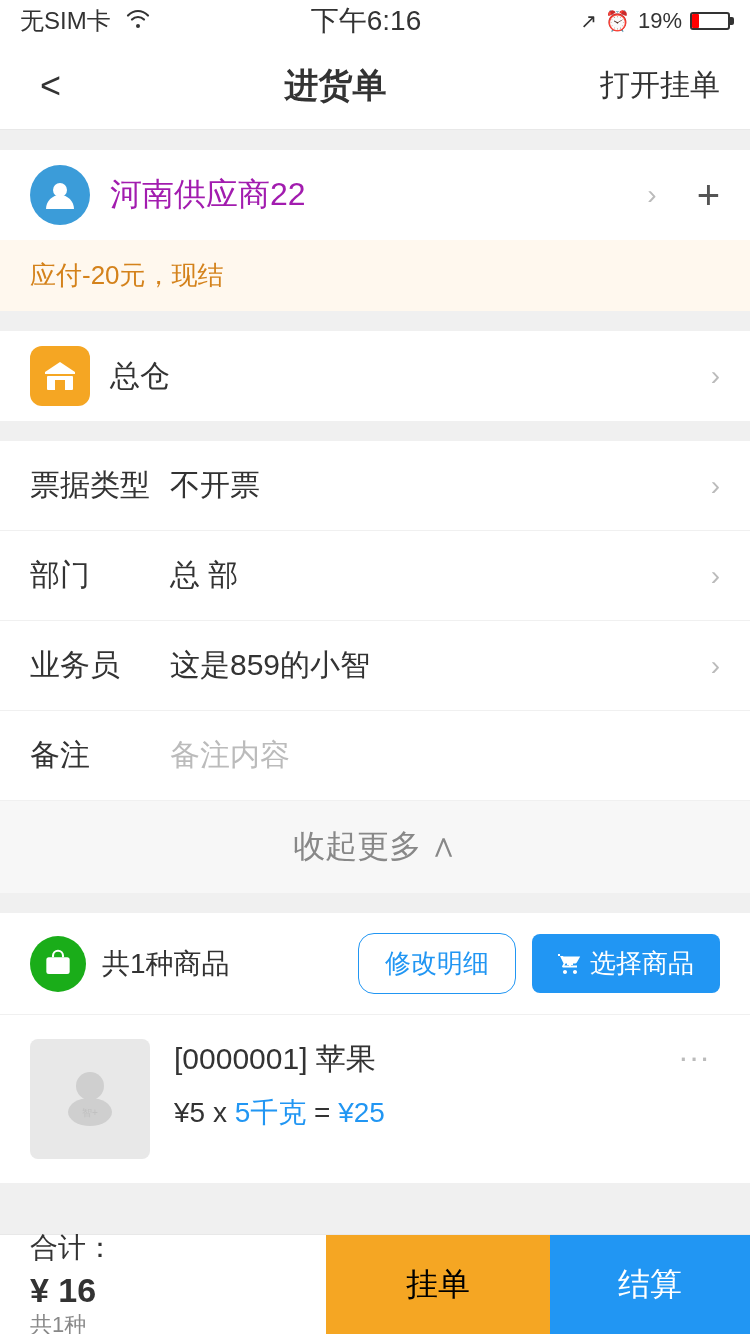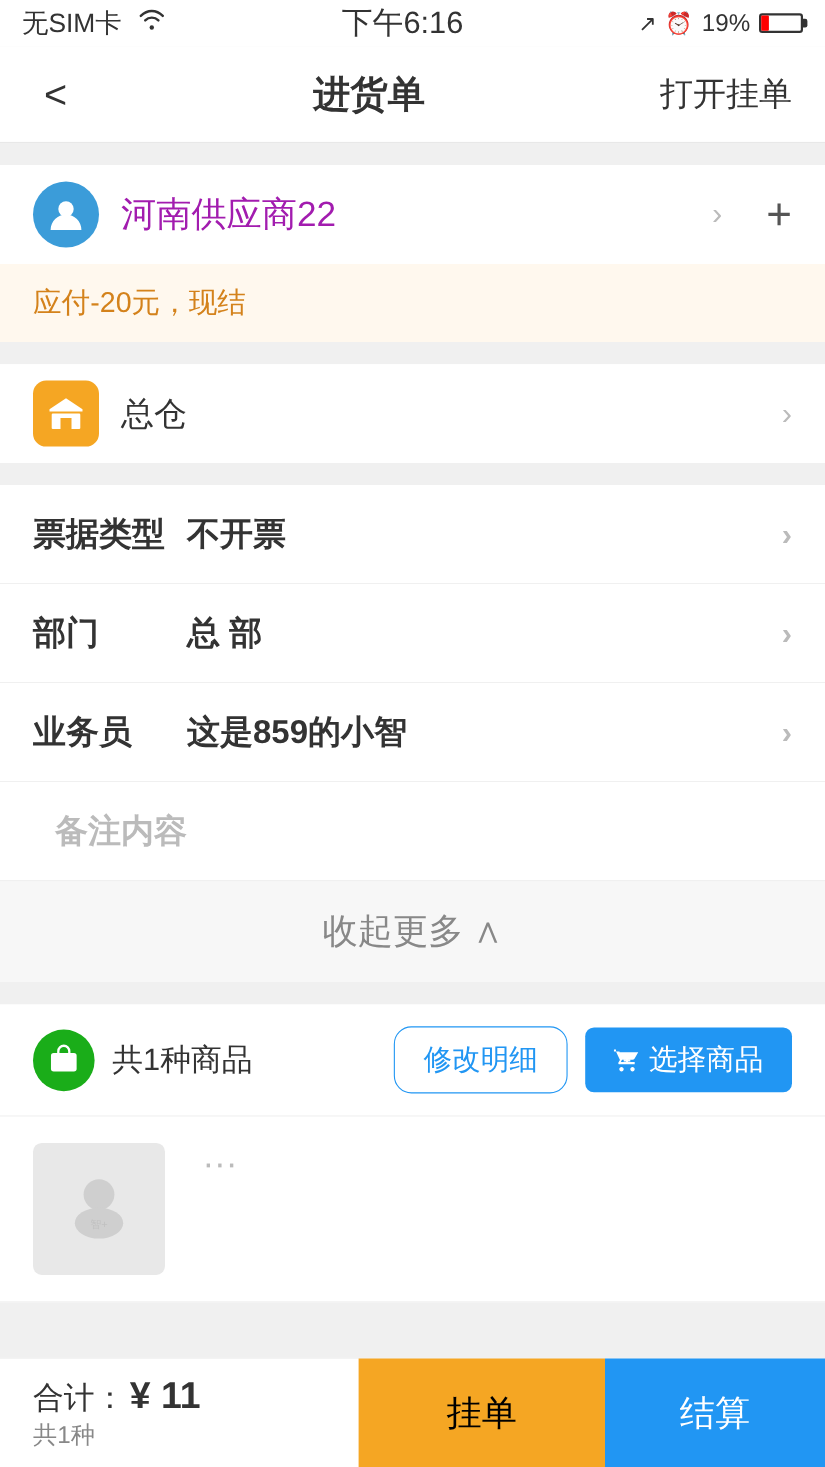--- a/index.html
+++ b/index.html
@@ -172,21 +172,20 @@
 
     
     .form-row {
       background: #fff;
       display: flex;
       align-items: center;
       padding: 0 30px;
       height: 90px;
       border-bottom: 1px solid #f0f0f0;
       cursor: pointer;
-      font-weight: bold;
     }
     .form-label {
       font-size: 30px;
       color: #333;
       width: 120px;
       flex-shrink: 0;
     }
     .form-value {
       flex: 1;
       font-size: 30px;
@@ -431,20 +430,21 @@
     <span class="form-chevron">›</span>
   </div>
 
   <div class="form-row">
     <span class="form-label">业务员</span>
     <span class="form-value">这是859的小智</span>
     <span class="form-chevron">›</span>
   </div>
 
   <div class="form-row">
+    <span class="form-label">备注</span>
     <span class="form-value form-placeholder">备注内容</span>
   </div>
 </div>
 
 <div class="collapse-toggle">收起更多 ∧</div>
 
 <div class="section-divider"></div>
 
 <div class="product-section">
   <div class="product-header">
@@ -467,29 +467,42 @@
   </div>
 
   <div class="product-item">
     <div class="product-thumb">
       <svg viewBox="0 0 70 70" fill="#aaa">
         <circle cx="35" cy="22" r="14"></circle>
         <ellipse cx="35" cy="48" rx="22" ry="14"></ellipse>
         <text x="35" y="52" text-anchor="middle" fill="#888" font-size="10">智+</text>
       </svg>
     </div>
+    <div class="product-info">
+      <div class="product-name">
+        <span>[0000001]</span>
+        <span>苹果</span>
+      </div>
+      <div class="product-price">
+        <span>¥5</span>
+        <span> x </span>
+        <span class="product-price-blue">5千克</span>
+        <span> = </span>
+        <span class="product-price-blue">¥25</span>
+      </div>
+    </div>
     <span class="product-more">···</span>
   </div>
 </div>
 
 <div style="height: 100px;"></div>
 
 <div class="bottom-bar">
   <div class="total-section">
-    <div style="display:flex; align-items:baseline; gap:4px;">
+    <div style="display:flex; align-items:baseline; gap:4px;flex-direction:column;">
       <span>合计：</span>
-      <span class="total-amount">¥ 11</span>
+      <span class="total-amount">¥ 16</span>
     </div>
     <div class="total-count">共1种</div>
   </div>
   <div class="btn-hang">挂单</div>
   <div class="btn-checkout">结算</div>
 </div>
 
 </body></html>

